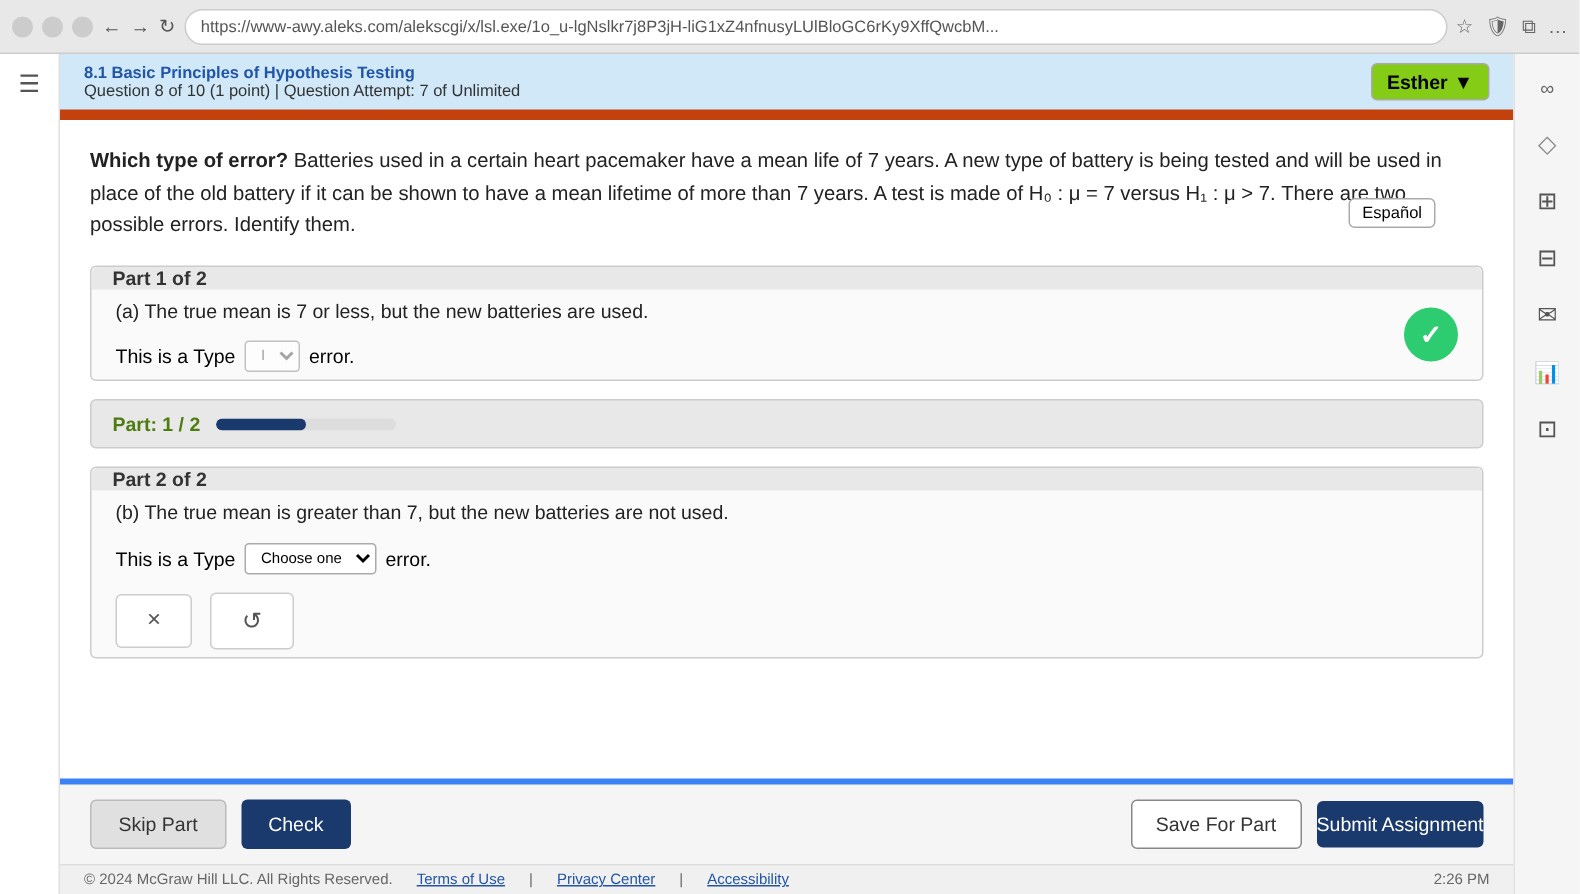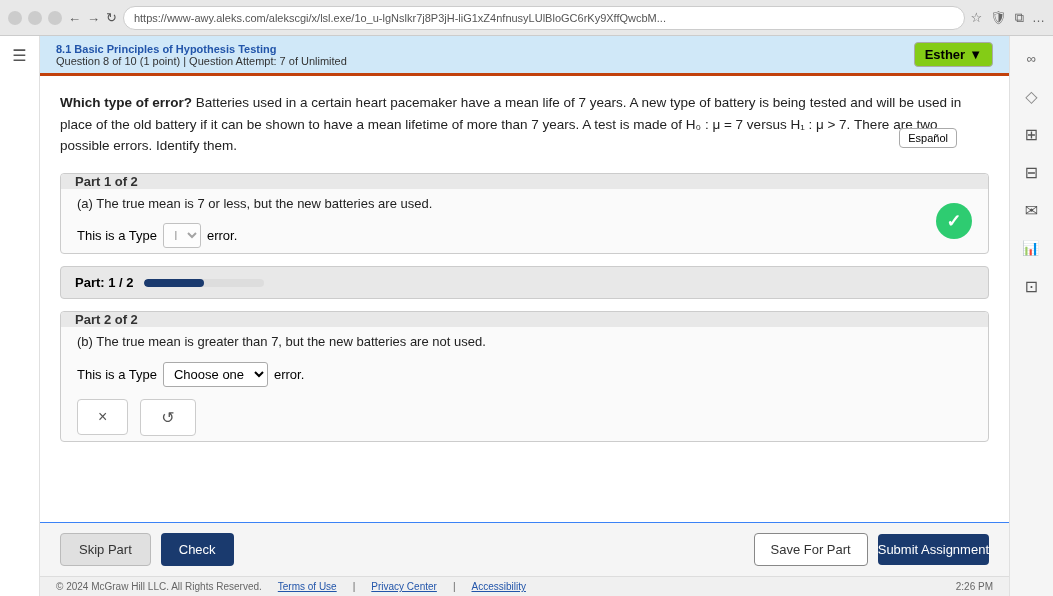--- a/index.html
+++ b/index.html
@@ -83,21 +83,21 @@
       overflow-y: auto;
     }
 
     
     .top-header {
       background: #d0e8f8;
       padding: 6px 16px;
       display: flex;
       align-items: center;
       justify-content: space-between;
-      border-bottom: 3px solid #c2410c;
+      border-bottom: 7px solid #c2410c;
     }
     .header-left {
       display: flex;
       flex-direction: column;
     }
     .header-course {
       font-size: 11px;
       color: #2255aa;
       font-weight: bold;
     }
@@ -214,21 +214,21 @@
       color: white;
       font-size: 18px;
       font-weight: bold;
     }
 
     
     select {
       border: 1px solid #aaa;
       background: white;
       padding: 3px 6px;
-      font-size: 13px;
+      font-size: 10px;
       cursor: pointer;
       border-radius: 3px;
     }
 
     
     .action-buttons {
       display: flex;
       gap: 12px;
       margin-top: 12px;
       align-items: center;
@@ -262,21 +262,21 @@
       justify-content: center;
       cursor: pointer;
       color: #555;
       font-size: 16px;
       border-radius: 4px;
     }
 
     
     .footer {
       background: #f5f5f5;
-      border-top: 1px solid #3b82f6;
+      border-top: 4px solid #3b82f6;
       padding: 10px 20px;
       display: flex;
       align-items: center;
       justify-content: space-between;
     }
     .footer-left {
       display: flex;
       gap: 10px;
     }
     .footer-right {
@@ -403,21 +403,21 @@
             <select disabled="">
               <option>I</option>
             </select>
             <span>error.</span>
           </div>
           <div class="part1-check">✓</div>
         </div>
       </div>
 
       <div class="part-header" style="background:#e8e8e8; border:1px solid #ccc; border-radius:4px; margin-bottom:12px; padding: 8px 14px; display:flex; align-items:center; gap:10px;">
-        <span style="font-size:13px; font-weight:bold; color:#000000;">Part: 1 / 2</span>
+        <span style="font-size:13px; font-weight:bold; color:#4d7c0f;">Part: 1 / 2</span>
         <div class="part-progress-bar">
           <div class="part-progress-fill" style="width:50%;"></div>
         </div>
       </div>
 
       <div class="part-box">
         <div class="part-header">
           <span>Part 2 of 2</span>
         </div>
         <div class="part-body">

